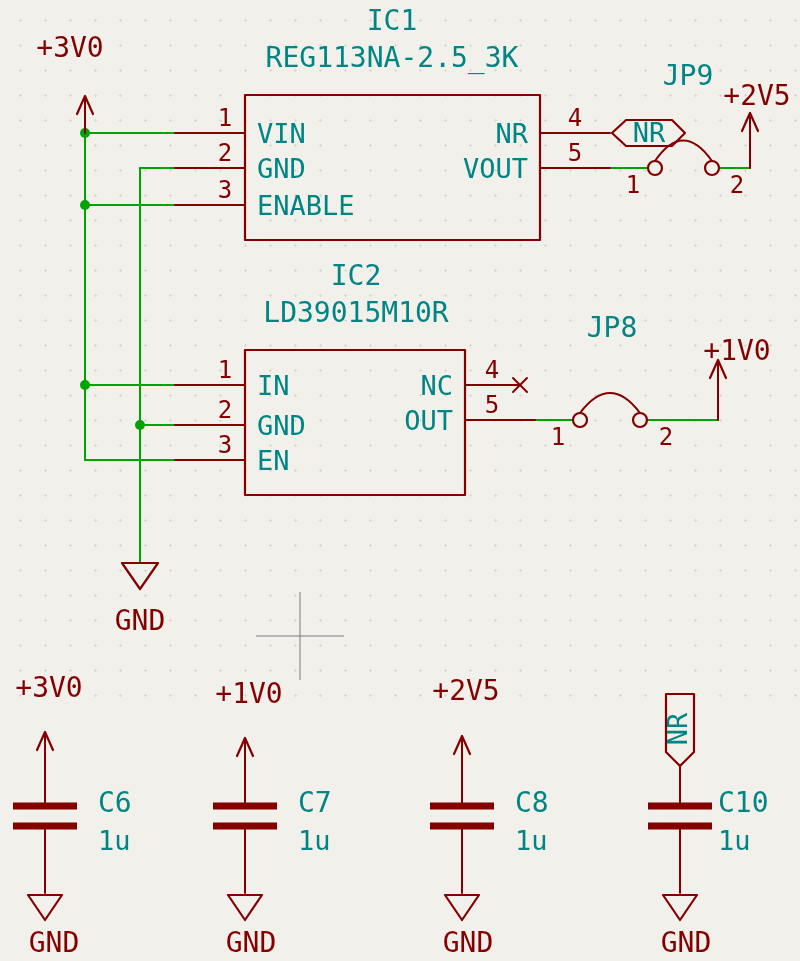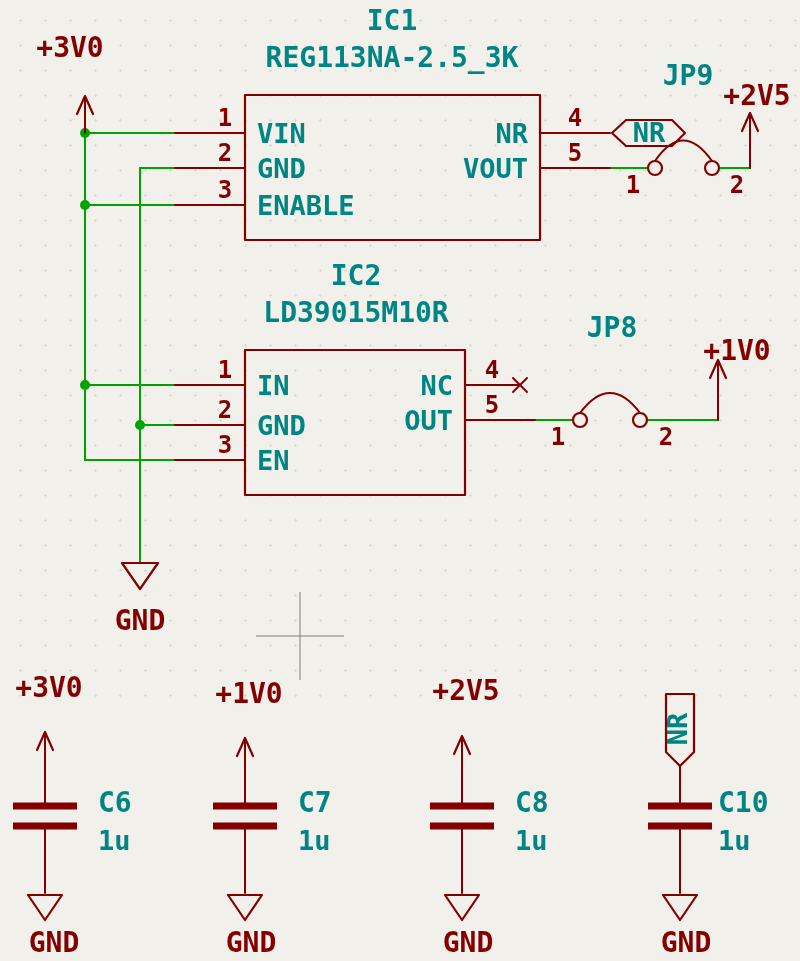--- a/index.html
+++ b/index.html
@@ -7,21 +7,20 @@
     width:800px; height:961px;
     background-color:#f1f0ea;
     font-family:"DejaVu Sans Mono", monospace;
   }
   .canvas {
     width:800px; height:713px;
     background-color:#f1f0ea;
     background-image: radial-gradient(circle, #dbd9d0 1.1px, rgba(0,0,0,0) 1.1px);
     background-size: 25px 25px;
     background-position: 8px 8px;
-    font-weight: bold;
   }
   svg { display:block; }
   text { font-family:"DejaVu Sans Mono", monospace; }
   .outline  { stroke:#840000; stroke-width:2.2; fill:none; stroke-linecap:round; stroke-linejoin:round; }
   .pin      { stroke:#840000; stroke-width:2; fill:none; stroke-linecap:round; }
   .wire     { stroke:#00a400; stroke-width:2; fill:none; stroke-linecap:round; }
   .junction { fill:#00a400; stroke:none; }
   .plate    { stroke:#840000; stroke-width:7; fill:none; }
   .t-ref    { fill:#008484; font-size:28px; }
   .t-name   { fill:#008484; font-size:27px; }

